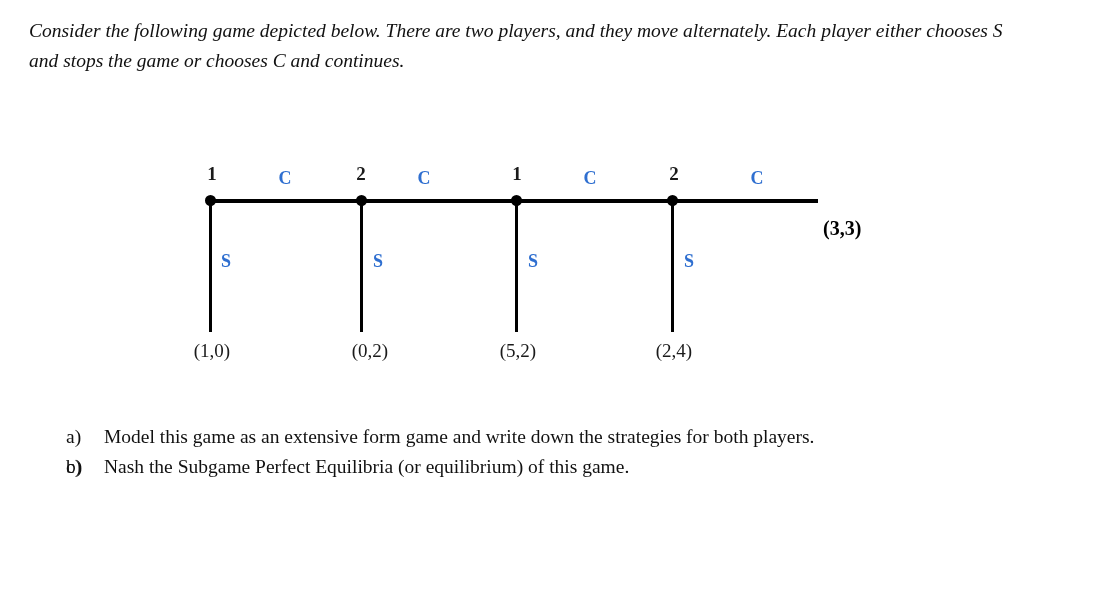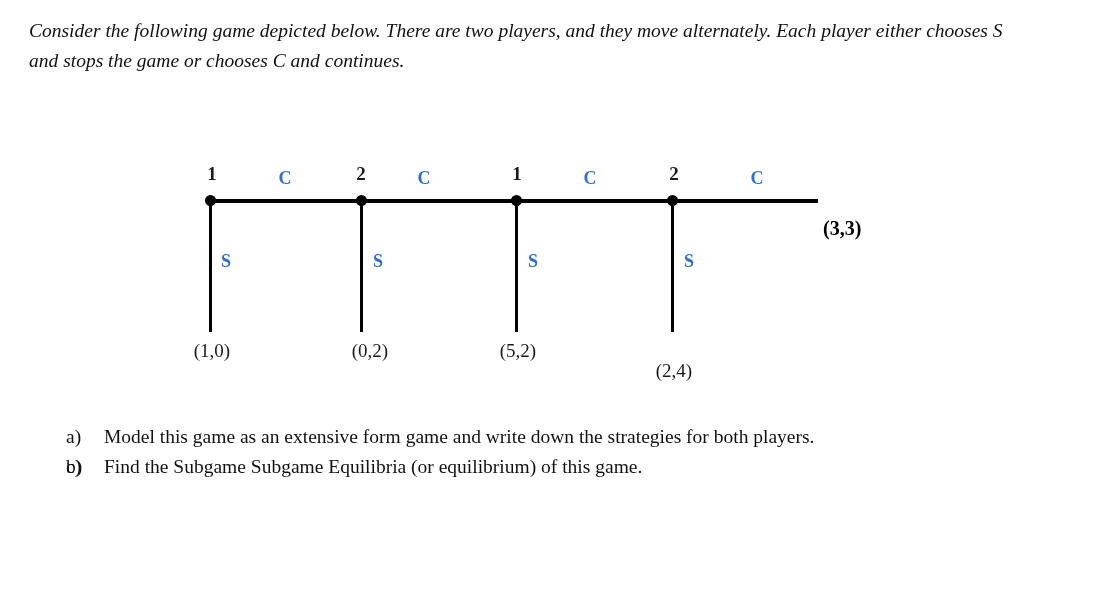--- a/index.html
+++ b/index.html
@@ -164,30 +164,30 @@
   <div class="node-label" style="left:517px;">1</div>
   <div class="c-label" style="left:590px;">C</div>
   <div class="s-label" style="left:528px;">S</div>
   <div class="payoff" style="left:518px;">(5,2)</div>
 
   <div class="node-dot" style="left:667px;"></div>
   <div class="branch" style="left:671px;"></div>
   <div class="node-label" style="left:674px;">2</div>
   <div class="c-label" style="left:757px;">C</div>
   <div class="s-label" style="left:684px;">S</div>
-  <div class="payoff" style="left:674px;margin-top:20px;">(2,4)</div>
+  <div class="payoff" style="left:674px;">(2,4)</div>
 
   <div class="payoff-terminal">(3,3)</div>
 </div>
 
 <div id="questions">
   <div class="q-item">
     <span class="q-marker">a)</span>
     <span class="q-text">Model this game as an extensive form game and write down the strategies for both players.</span>
   </div>
   <div class="q-item">
     <span class="q-marker">b)</span>
   </div>
   <div class="q-item">
     <span class="q-marker">c)</span>
-    <span class="q-text">Find the Subgame Subgame Equilibria (or equilibrium) of this game.</span>
+    <span class="q-text">Nash the Subgame Perfect Equilibria (or equilibrium) of this game.</span>
   </div>
 </div>
 
 </body></html>

